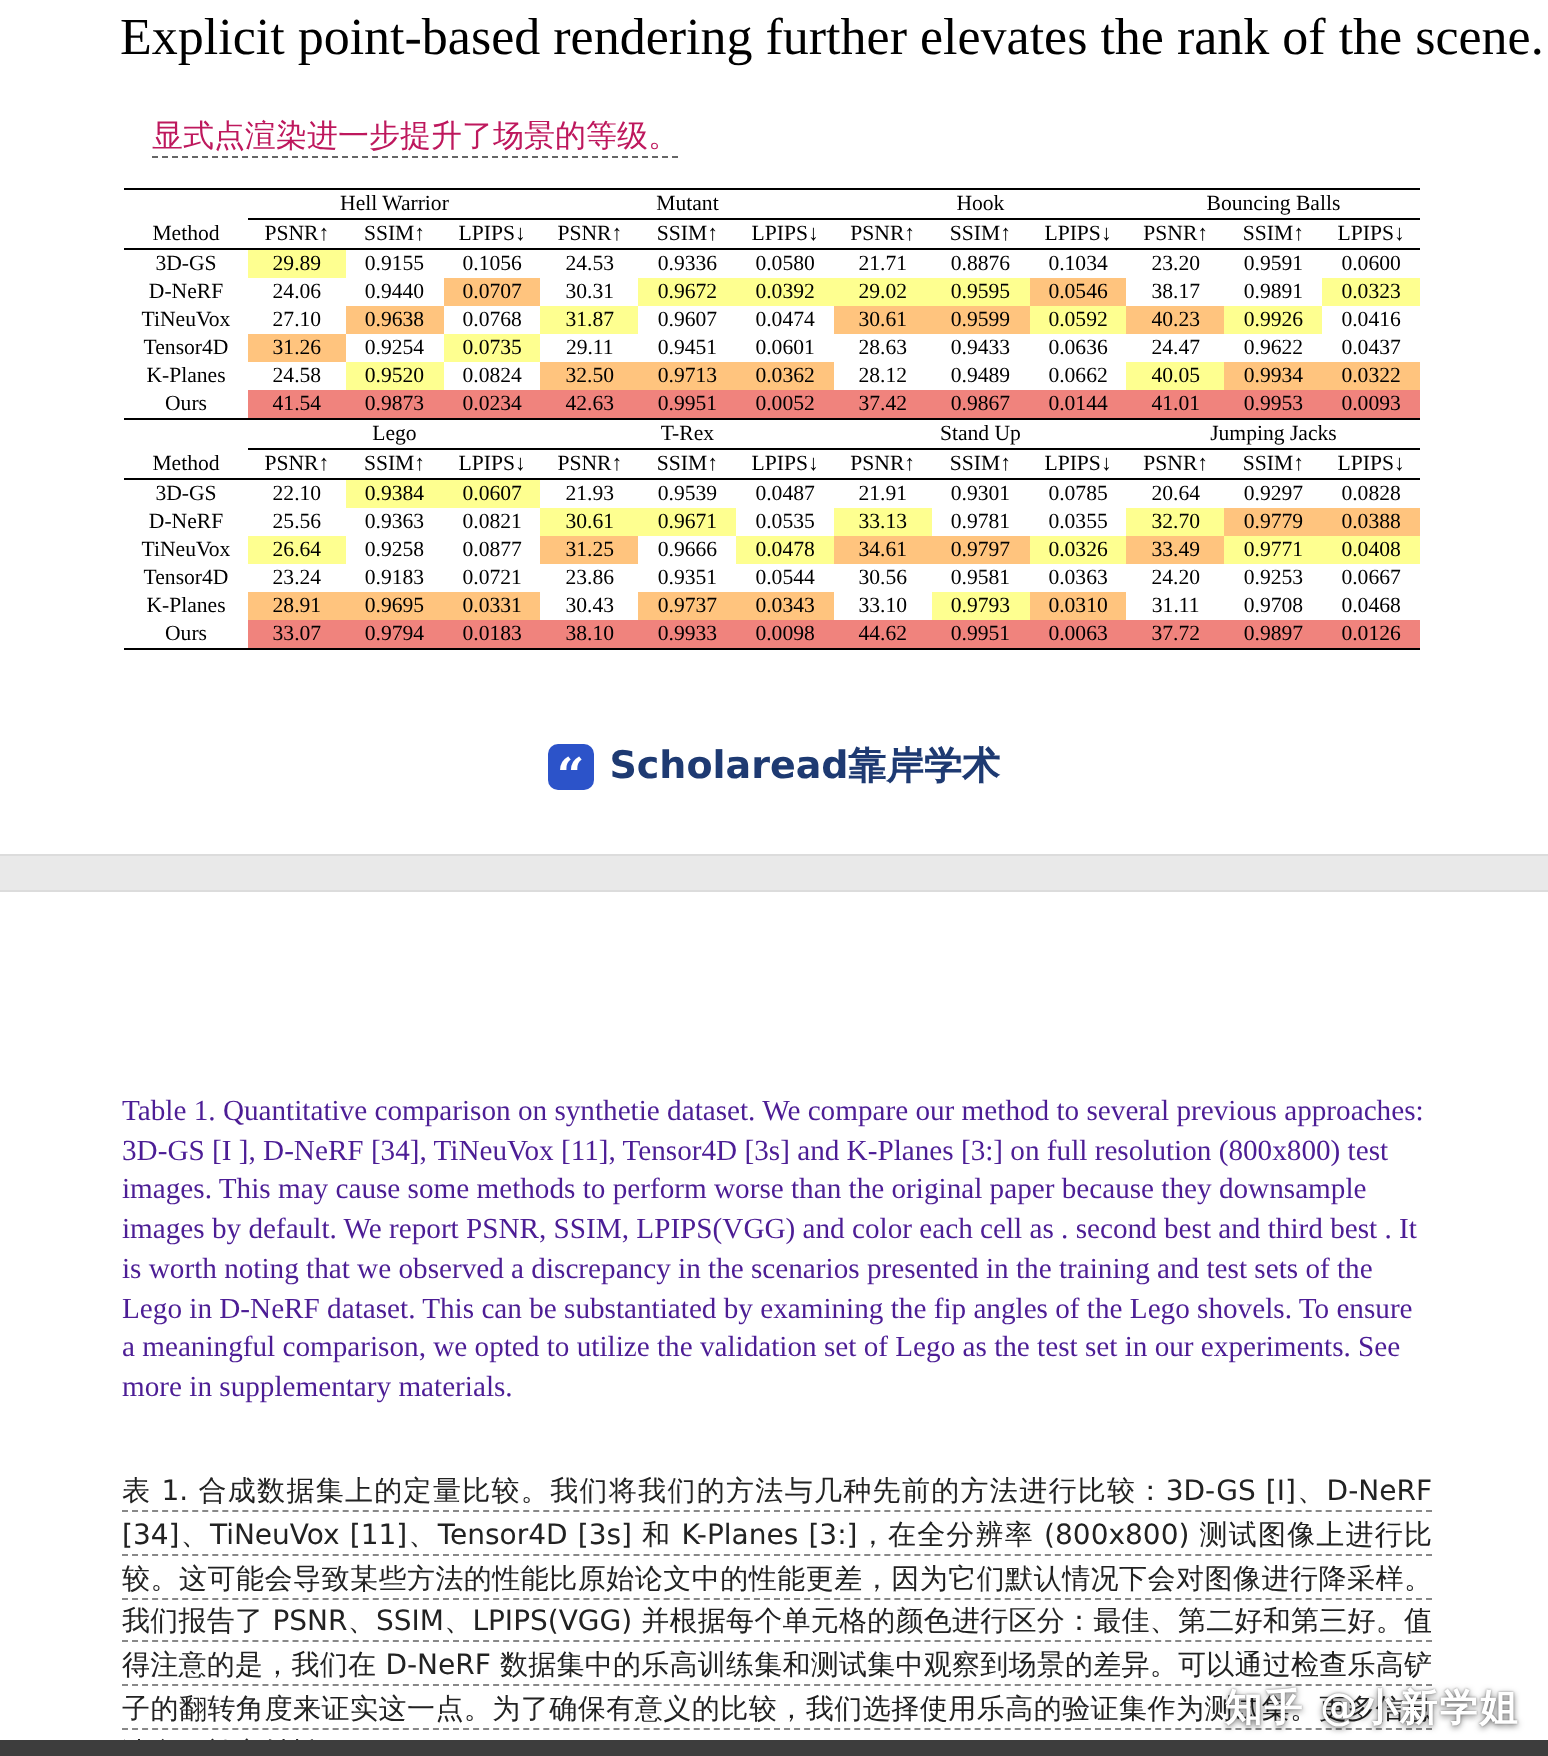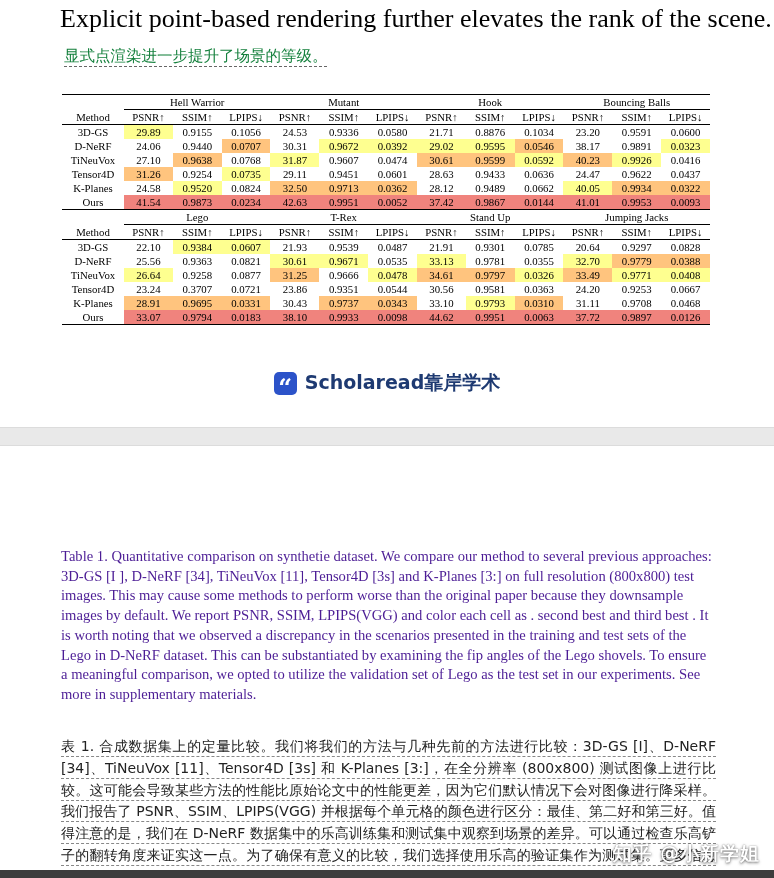--- a/index.html
+++ b/index.html
@@ -22,23 +22,23 @@
     position: absolute;
     left: 60px; top: 4px;
     margin: 0;
     font-size: 26px;
     color: #000;
     font-family: "Liberation Serif", serif;
   }
   .zh-sentence {
     position: absolute;
     left: 60px; top: 42px;
-    margin: 4px;
+    margin: 16px;
     font-size: 15.5px;
-    color: #15803d;
+    color: #be185d;
     font-family: Liberation Serif, serif;
     text-decoration-line: underline;
     text-decoration-style: dashed;
     text-decoration-color: #666;
     text-decoration-thickness: 1px;
     text-underline-offset: 5px;
   }
 
   
   .table-wrap {
@@ -366,21 +366,21 @@
             <td class="hl-second">34.61</td>
             <td class="hl-second">0.9797</td>
             <td class="hl-third">0.0326</td>
             <td class="hl-second">33.49</td>
             <td class="hl-third">0.9771</td>
             <td class="hl-third">0.0408</td>
           </tr>
           <tr>
             <td class="mcol">Tensor4D</td>
             <td class="">23.24</td>
-            <td class="">0.3707</td>
+            <td class="">0.9183</td>
             <td class="">0.0721</td>
             <td class="">23.86</td>
             <td class="">0.9351</td>
             <td class="">0.0544</td>
             <td class="">30.56</td>
             <td class="">0.9581</td>
             <td class="">0.0363</td>
             <td class="">24.20</td>
             <td class="">0.9253</td>
             <td class="">0.0667</td>

